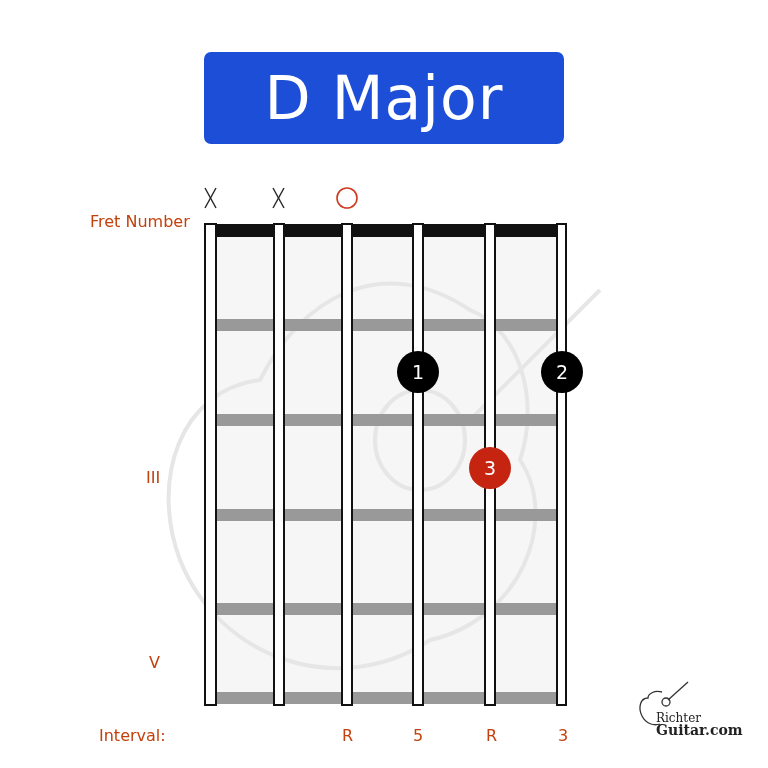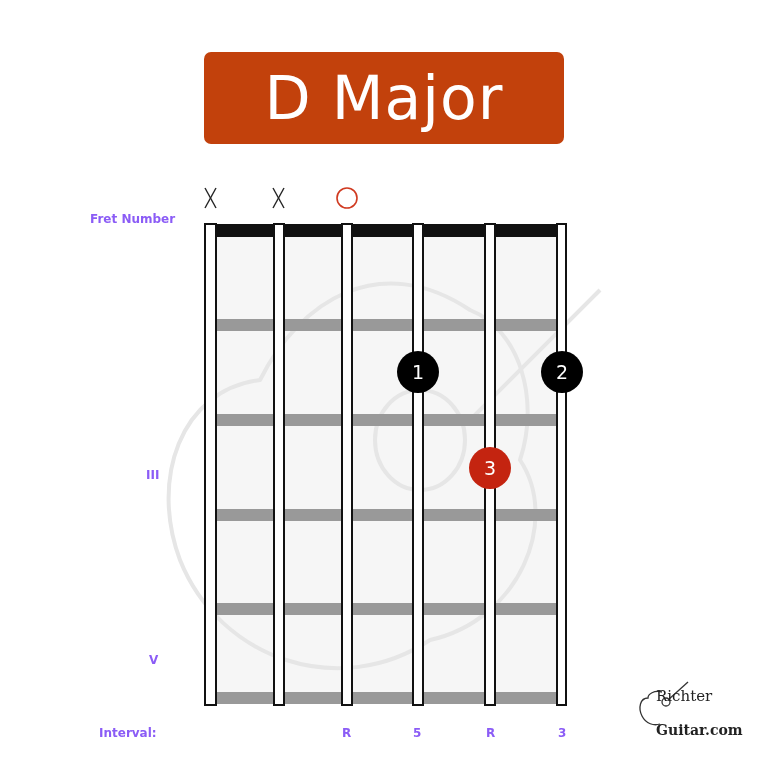--- a/index.html
+++ b/index.html
@@ -1,23 +1,23 @@
 <!DOCTYPE html>
 <html><head>
 <meta charset="utf-8">
 <style>
   html, body { margin: 0; padding: 0; background: #ffffff; }
   body { width: 768px; height: 768px; position: relative; overflow: hidden; font-family: "Liberation Sans", "DejaVu Sans", sans-serif; }
   .title-box {
     position: absolute; left: 204px; top: 52px; width: 360px; height: 92px;
-    background: #c2410c; border-radius: 7px;
+    background: #1d4ed8; border-radius: 7px;
     display: flex; align-items: center; justify-content: center;
   }
   .title-text { color: #ffffff; font-size: 60px; font-family: "DejaVu Sans", sans-serif; font-weight: normal; letter-spacing: 1px; }
-  .label { position: absolute; font-size: 12px; font-weight: bold; color: #8b5cf6; font-family: "DejaVu Sans", sans-serif; }
+  .label { position: absolute; font-size: 16px; font-weight: normal; color: #c2410c; font-family: "DejaVu Sans", sans-serif; }
   .board { position: absolute; left: 0; top: 0; width: 768px; height: 768px; }
   .logo { position: absolute; left: 636px; top: 680px; width: 120px; height: 70px; }
   .logo-text { position: absolute; font-family: "DejaVu Serif", "Liberation Serif", serif; color: #222; }
 </style>
 </head>
 <body>
 
 <div class="title-box">
   <span class="title-text">D Major</span>
 </div>
@@ -86,15 +86,15 @@
 </svg>
 
 <div class="logo">
   <svg width="60" height="50" viewBox="0 0 60 50" style="position:absolute;left:0;top:0;">
     <g fill="none" stroke="#333" stroke-width="1.3">
       <path d="M 52 2 L 32 20"></path>
       <circle cx="30" cy="22" r="4"></circle>
       <path d="M 26 12 C 18 10, 12 14, 12 18 C 4 18, 2 28, 6 36 C 10 44, 18 46, 24 44"></path>
     </g>
   </svg>
-  <span class="logo-text" style="left:20px; top:7px; font-size:15px;">Richter</span>
+  <span class="logo-text" style="left:20px; top:31px; font-size:12px;">Richter</span>
   <span class="logo-text" style="left:20px; top:42px; font-size:14px;font-weight:bold;">Guitar.com</span>
 </div>
 
 </body></html>

